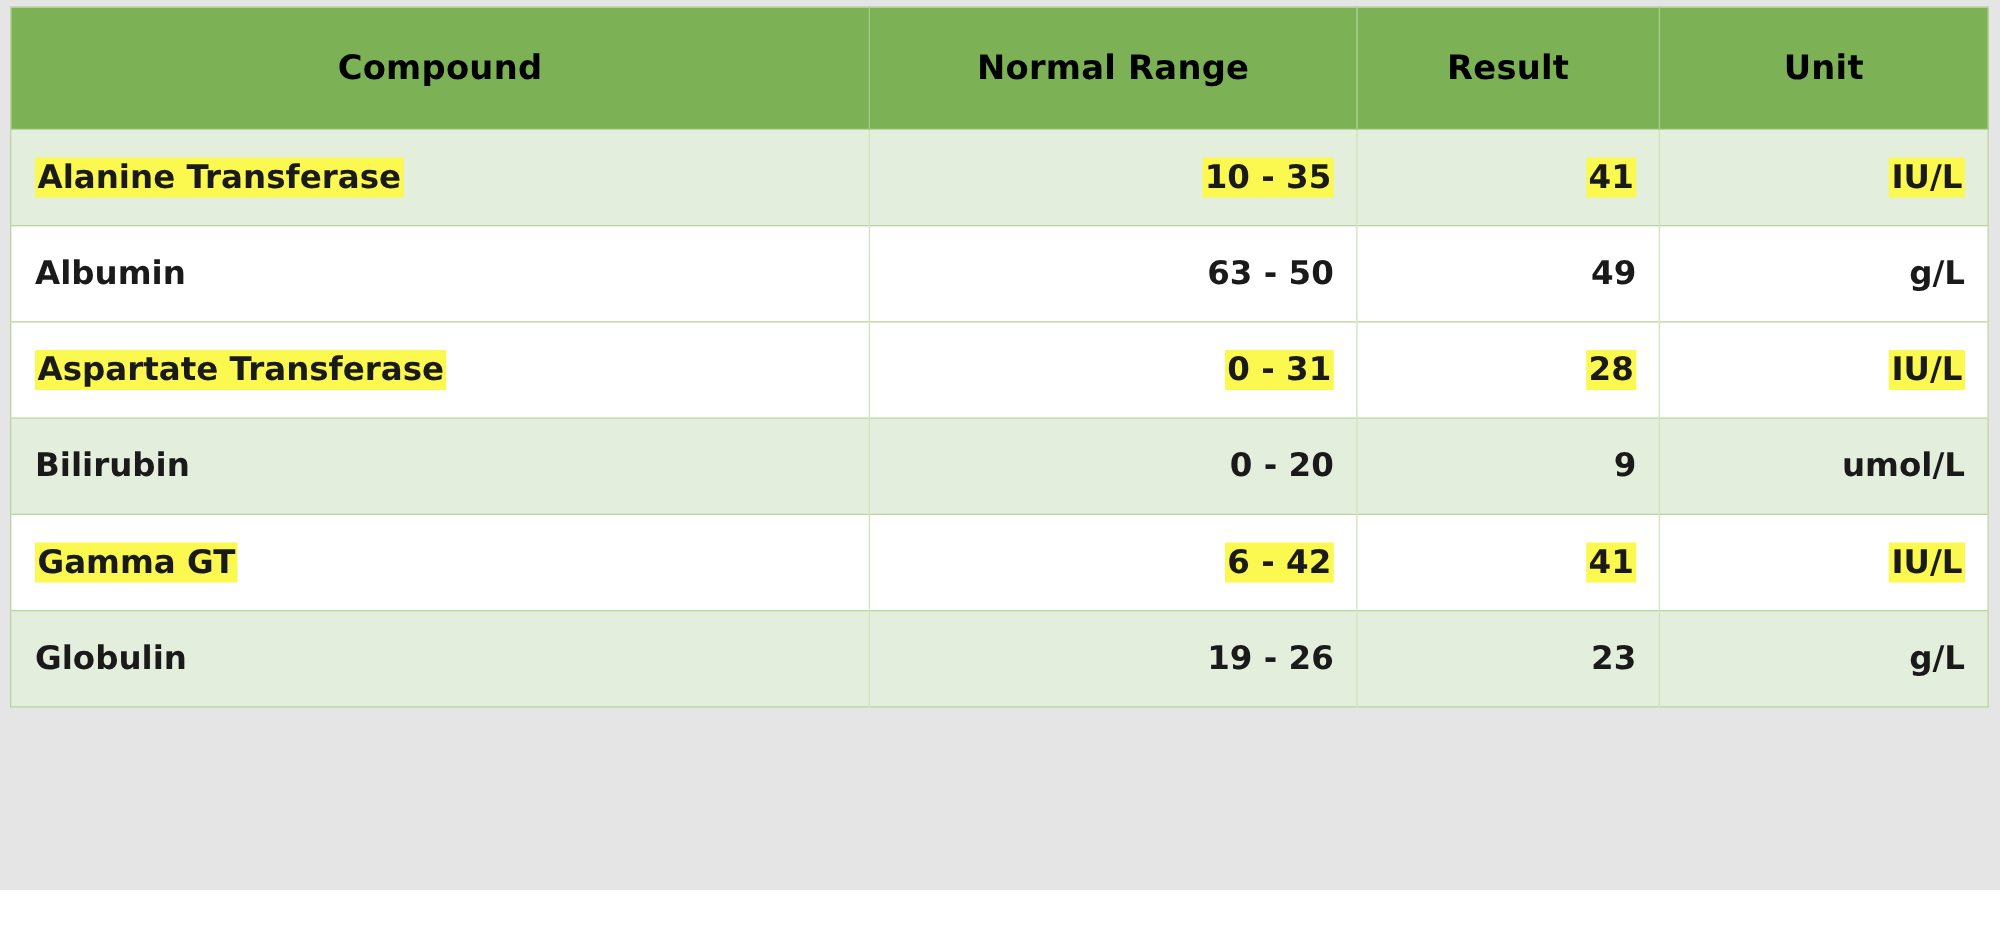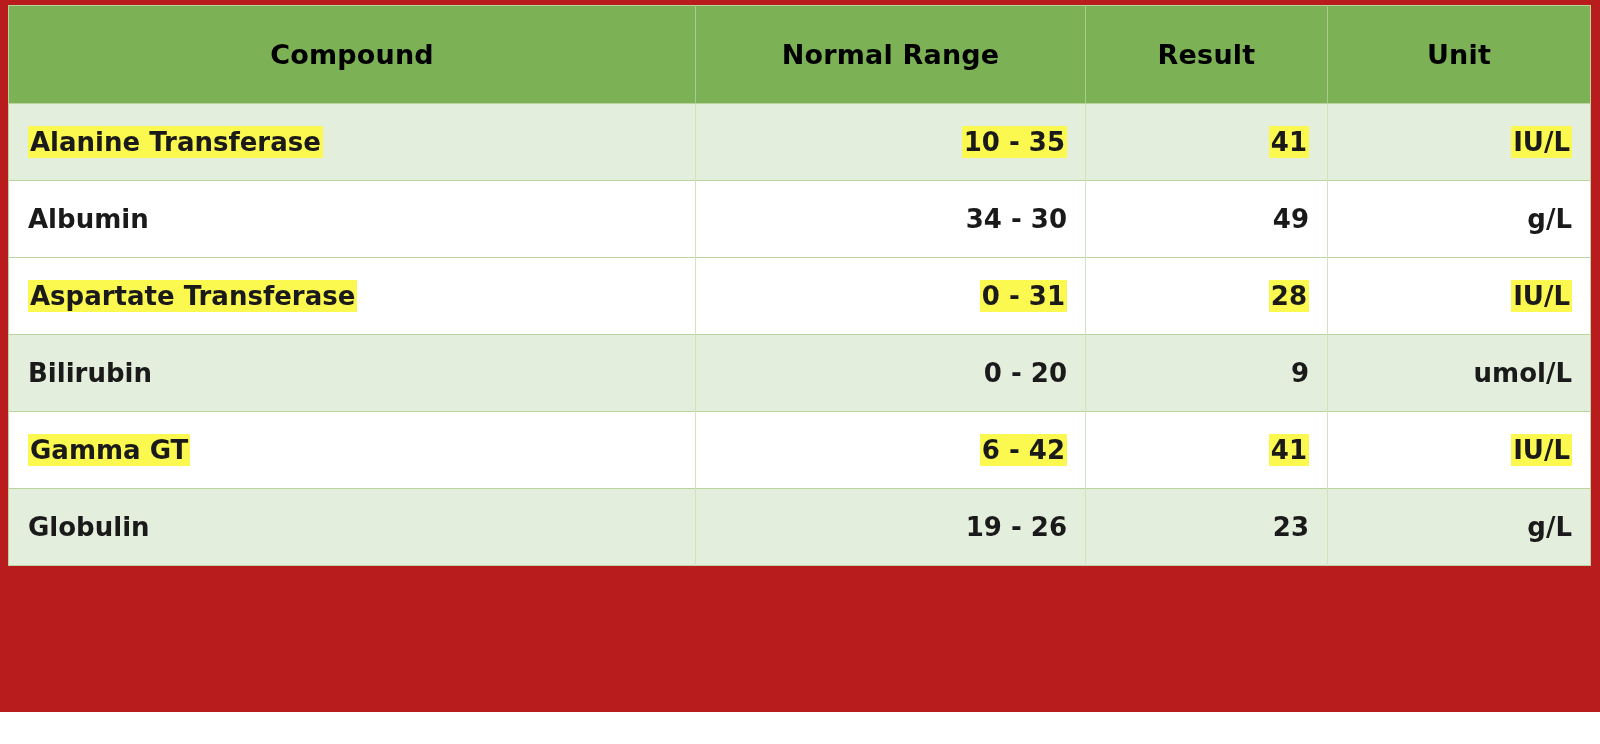--- a/index.html
+++ b/index.html
@@ -12,21 +12,21 @@
     width: 1600px;
     height: 744px;
     font-family: "DejaVu Sans", "Liberation Sans", sans-serif;
     overflow: hidden;
   }
 
   .sheet {
     position: relative;
     width: 1600px;
     height: 712px;
-    background: #b91c1c;
+    background: #e5e5e5;
     box-sizing: border-box;
     padding: 5px 10px 0 8px;
   }
 
   table.results {
     width: 1582px;
     border-collapse: collapse;
     table-layout: fixed;
     border: 1px solid #b9d49e;
   }
@@ -108,21 +108,21 @@
     </thead>
     <tbody id="results-body">
         <tr class="shade">
           <td class="compound"><span class="hl">Alanine Transferase</span></td>
           <td class="range"><span class="hl">10 - 35</span></td>
           <td class="result"><span class="hl">41</span></td>
           <td class="unit"><span class="hl">IU/L</span></td>
         </tr>
         <tr class="plain">
           <td class="compound"><span>Albumin</span></td>
-          <td class="range"><span>34 - 30</span></td>
+          <td class="range"><span>63 - 50</span></td>
           <td class="result"><span>49</span></td>
           <td class="unit"><span>g/L</span></td>
         </tr>
         <tr class="plain">
           <td class="compound"><span class="hl">Aspartate Transferase</span></td>
           <td class="range"><span class="hl">0 - 31</span></td>
           <td class="result"><span class="hl">28</span></td>
           <td class="unit"><span class="hl">IU/L</span></td>
         </tr>
         <tr class="shade">

